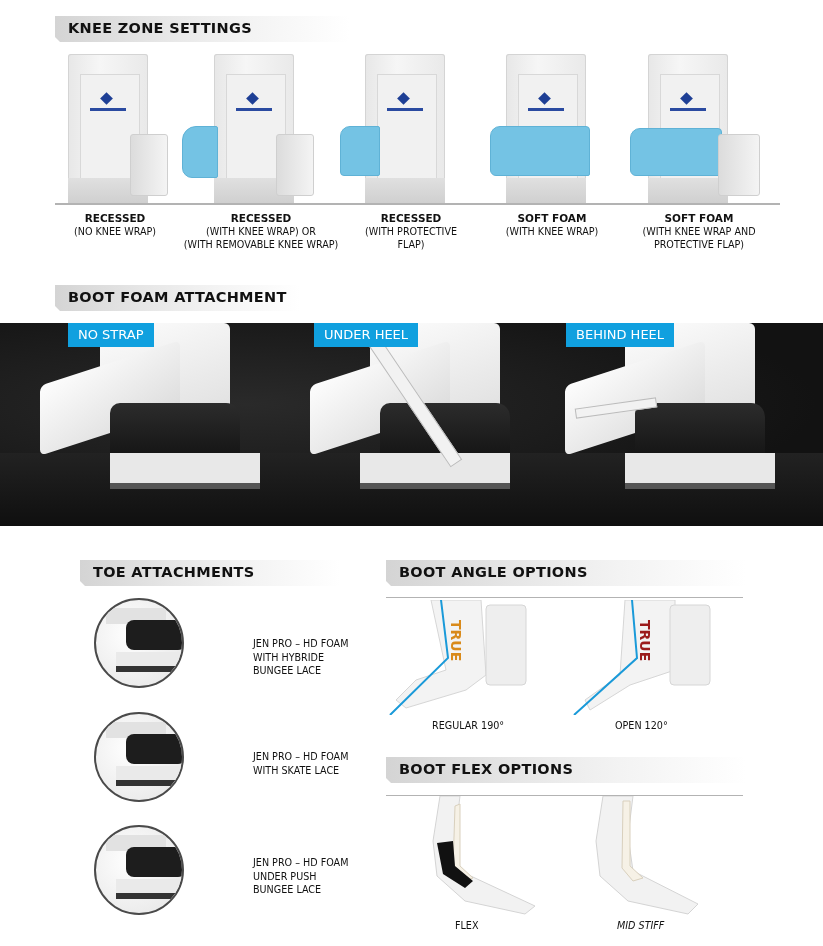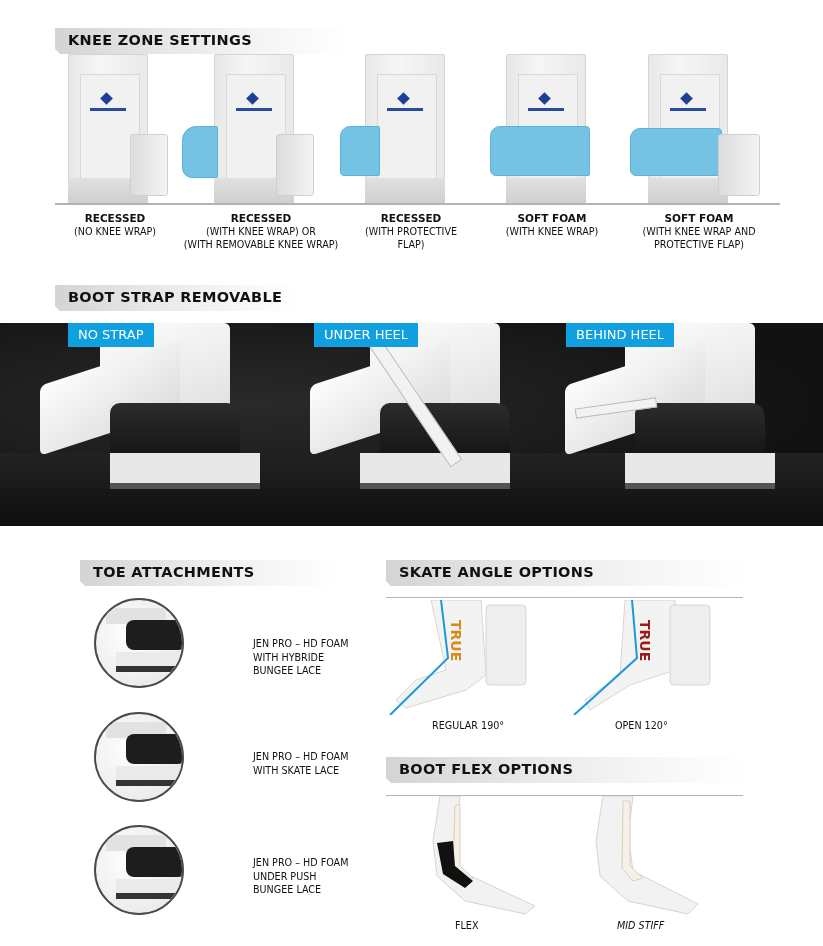--- a/index.html
+++ b/index.html
@@ -34,21 +34,21 @@
   .circle .s3{position:absolute;left:20px;top:52px;width:70px;height:14px;background:#eaeaea;border-bottom:6px solid #333;}
   .toecap{position:absolute;left:209px;font-size:9.6px;line-height:13.5px;color:#111;margin-left:44px;}
   
   .acap{position:absolute;font-size:9.6px;color:#111;white-space:nowrap;}
   .angle{position:absolute;top:600px;width:150px;height:115px;}
   .flexpiece{position:absolute;top:796px;width:110px;height:120px;}
 </style>
 </head>
 <body>
 
-<div class="hdr" style="left:55px;top:28px;width:295px;">
+<div class="hdr" style="left:55px;top:16px;width:295px;">
   <span>KNEE ZONE SETTINGS</span>
 </div>
 
 <div>
   <div class="knee" style="left:60px;">
     <div class="pad">
         <div class="face"></div>
         <div class="logo"></div>
         <div class="logotext"></div>
         <div class="base"></div>
@@ -114,21 +114,21 @@
   <b>SOFT FOAM</b>
   <div>(WITH KNEE WRAP)</div>
 </div>
 <div class="kcap" style="left:614px;">
   <b>SOFT FOAM</b>
   <div>(WITH KNEE WRAP AND</div>
   <div>PROTECTIVE FLAP)</div>
 </div>
 
 <div class="hdr" style="left:55px;top:285px;width:245px;">
-  <span>BOOT STRAP REMOVABLE</span>
+  <span>BOOT FOAM ATTACHMENT</span>
 </div>
 
 <div class="strip">
   <div class="floor"></div>
   <div class="panel" style="left:30px;width:240px;">
     <div class="legpad" style="left:70px;top:0;width:130px;height:110px;"></div>
     <div class="legpad" style="left:10px;top:40px;width:140px;height:70px;transform:skewY(-18deg);"></div>
     <div class="skate" style="left:80px;top:80px;width:130px;height:62px;"></div>
     <div class="blade" style="left:80px;top:130px;width:150px;height:30px;"></div>
   </div>
@@ -181,21 +181,21 @@
     <div class="s1"></div>
     <div class="s3"></div>
   </div>
 <div class="toecap" style="top:856px;">
   <div>JEN PRO – HD FOAM</div>
   <div>UNDER PUSH</div>
   <div>BUNGEE LACE</div>
 </div>
 
 <div class="hdr" style="left:386px;top:560px;width:360px;">
-  <span>SKATE ANGLE OPTIONS</span>
+  <span>BOOT ANGLE OPTIONS</span>
 </div>
 <div class="rule" style="left:386px;top:597px;width:357px;height:1px;"></div>
 
 <svg class="angle" style="left:386px;" viewBox="0 0 150 115">
   <path d="M45 0 L95 0 L100 75 L80 90 L20 108 L10 100 L30 80 L60 70 Z" fill="#f3f3f3" stroke="#d6d6d6"></path>
   <rect x="100" y="5" width="40" height="80" rx="4" fill="#eeeeee" stroke="#d6d6d6"></rect>
   <text x="65" y="20" font-size="14" fill="#d98a1a" transform="rotate(90 65 20)" font-weight="bold">TRUE</text>
   <polyline points="55,0 62,58 4,115" fill="none" stroke="#1a9ad9" stroke-width="2"></polyline>
 </svg>
 <svg class="angle" style="left:570px;" viewBox="0 0 150 115">

